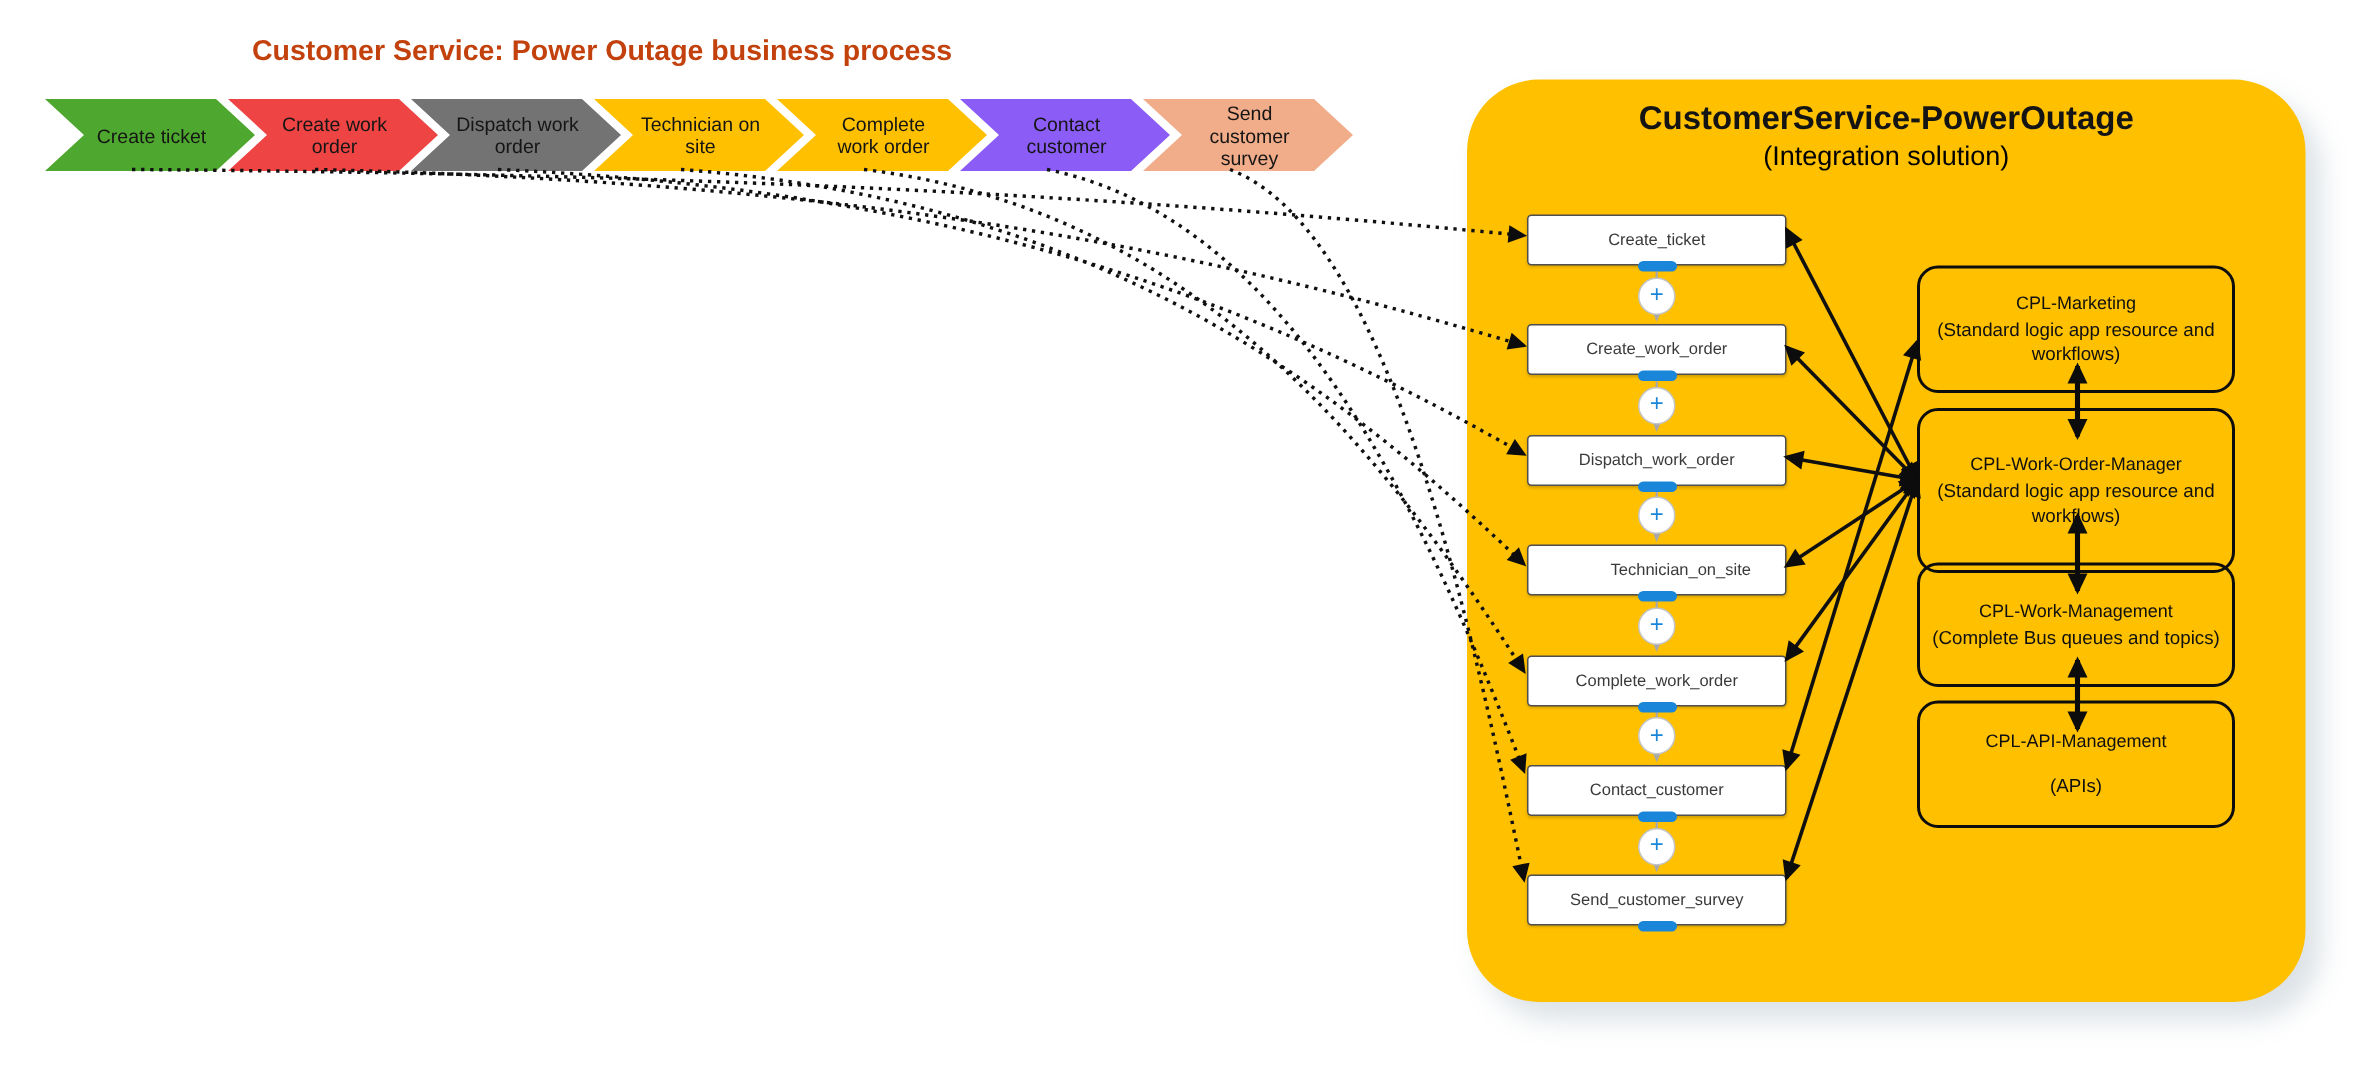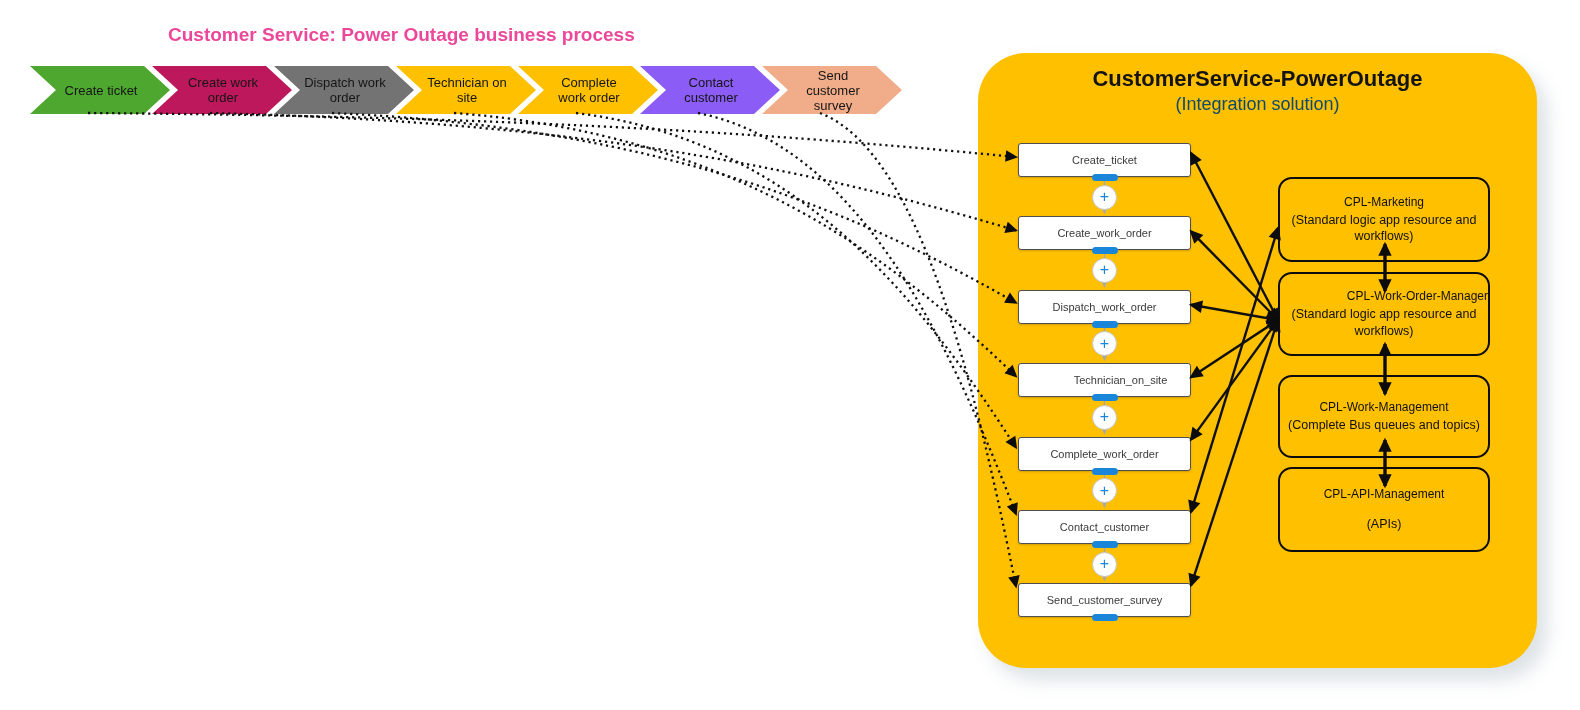--- a/index.html
+++ b/index.html
@@ -1,32 +1,32 @@
 <!DOCTYPE html>
 <html><head>
 <meta charset="utf-8">
 <style>
   html,body{margin:0;padding:0;background:#fff;}
   .canvas{position:relative;width:1580px;height:710px;background:#ffffff;overflow:hidden;
           font-family:"Liberation Sans",sans-serif;}
-  .page-title{position:absolute;left:168px;top:24px;font-size:19px;font-weight:700;color:#ec4899;}
+  .page-title{position:absolute;left:168px;top:24px;font-size:19px;font-weight:700;color:#c2410c;}
 
   
   .chevron{position:absolute;top:66px;height:48px;width:140px;box-sizing:border-box;
            display:flex;align-items:center;justify-content:center;text-align:center;
            font-size:13px;line-height:15px;color:#151515;padding:0 28px 0 30px;
            clip-path:polygon(0 0,114px 0,100% 50%,114px 100%,0 100%,26px 50%);}
 
   
   .solution{position:absolute;left:978px;top:53px;width:559px;height:615px;border-radius:48px;
             box-shadow:10px 12px 18px rgba(130,150,165,.28);}
   .solution-title{position:absolute;top:13px;left:0;right:0;text-align:center;
                   font-size:22px;font-weight:600;color:#141414;}
   .solution-subtitle{position:absolute;top:41px;left:0;right:0;text-align:center;
-                     font-size:18px;font-weight:400;color:#0c4a6e;}
+                     font-size:18px;font-weight:400;color:#000000;}
 
   
   .wf-box{position:absolute;left:1018px;width:173px;height:34px;box-sizing:border-box;
           background:#ffffff;border:1.8px solid #4f4f4f;border-radius:3px;
           display:flex;align-items:center;justify-content:center;
           font-size:11px;color:#3a3a3a;box-shadow:0 1px 2px rgba(0,0,0,.18);}
   .pill{position:absolute;width:26px;height:7px;border-radius:3.5px;}
   .plus-circle{position:absolute;width:25px;height:25px;border-radius:50%;box-sizing:border-box;
                background:#fff;border:1.5px solid #c4c4c4;display:flex;align-items:center;
                justify-content:center;font-size:16px;line-height:1;}
@@ -47,21 +47,21 @@
 </head>
 <body>
 
 <div class="canvas">
   <div class="page-title">Customer Service: Power Outage business process</div>
 
   <div id="chevron-row">
       <div class="chevron" style="left: 30px; background: rgb(78, 167, 46);">
         <span>Create ticket</span>
       </div>
-      <div class="chevron" style="left: 152px; background: #be185d;">
+      <div class="chevron" style="left: 152px; background: #ef4444;">
         <span>Create work order</span>
       </div>
       <div class="chevron" style="left: 274px; background: #737373;">
         <span>Dispatch work order</span>
       </div>
       <div class="chevron" style="left: 396px; background: rgb(255, 192, 0);">
         <span>Technician on site</span>
       </div>
       <div class="chevron" style="left: 518px; background: rgb(255, 192, 0);">
         <span>Complete work order</span>
@@ -100,21 +100,21 @@
       </div>
       <div class="wf-box" style="top: 583.4px;">
         <span>Send_customer_survey</span>
       </div>
     </div>
   <div id="res-layer">
       <div class="res-box" style="top: 177px; height: 85px;">
         <div class="res-name">CPL-Marketing</div>
         <div class="res-desc">(Standard logic app resource and workflows)</div>
       </div>
-      <div class="res-box" style="top: 272px; height: 84px; align-items: flex-end;">
+      <div class="res-box" style="top: 272px; height: 110px;">
         <div class="res-name">CPL-Work-Order-Manager</div>
         <div class="res-desc">(Standard logic app resource and workflows)</div>
       </div>
       <div class="res-box" style="top: 375px; height: 83px;">
         <div class="res-name">CPL-Work-Management</div>
         <div class="res-desc">(Complete Bus queues and topics)</div>
       </div>
       <div class="res-box" style="top: 467px; height: 85px; gap: 12px;">
         <div class="res-name">CPL-API-Management</div>
         <div class="res-desc">(APIs)</div>

